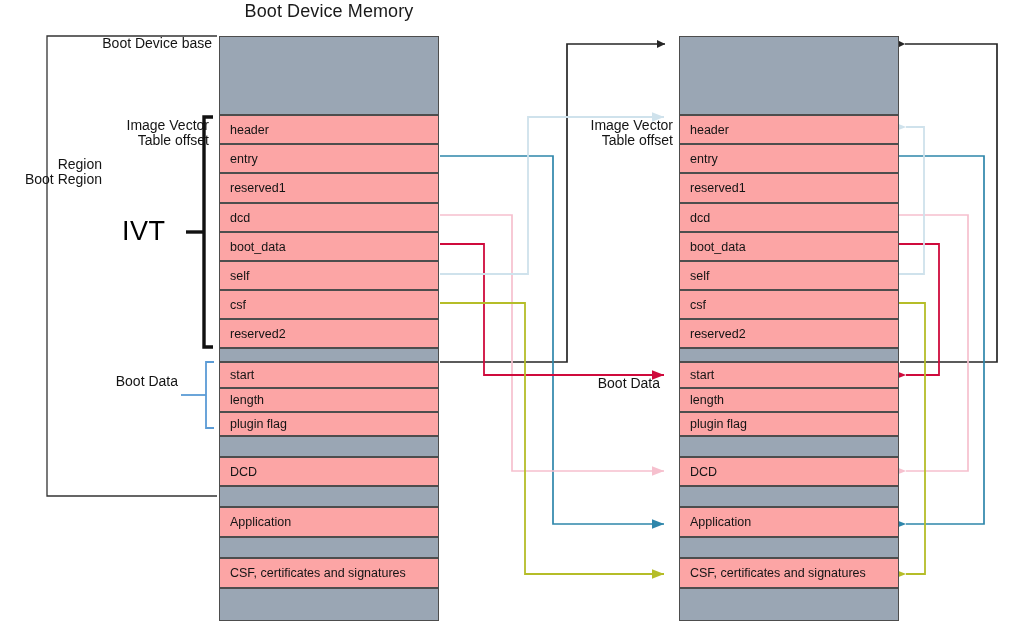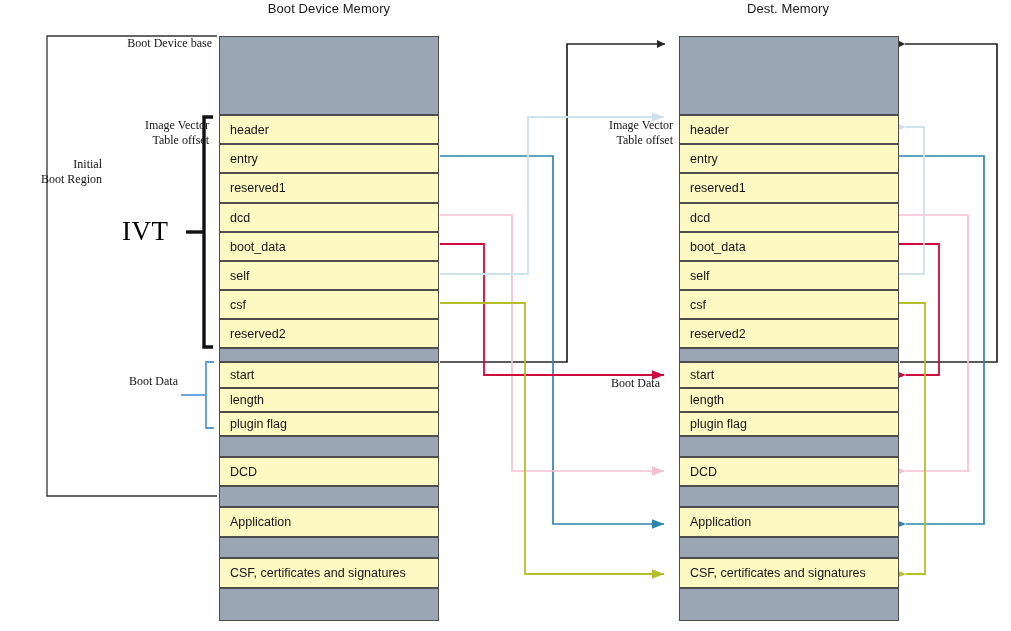--- a/index.html
+++ b/index.html
@@ -1,41 +1,40 @@
 <!DOCTYPE html>
 <html><head>
 <meta charset="utf-8">
 <style>
   html,body{margin:0;padding:0;background:#ffffff;}
   body{width:1011px;height:631px;position:relative;overflow:hidden;
        font-family:"Liberation Sans","DejaVu Sans",sans-serif;color:#1a1a1a;}
   .stage{position:absolute;left:0;top:0;width:1011px;height:631px;}
   svg.layer{position:absolute;left:0;top:0;width:1011px;height:631px;overflow:visible;}
-  .col-title{position:absolute;font-size:13px;color:#1a1a1a;text-align:center;
+  .col-title{position:absolute;font-size:18px;color:#1a1a1a;text-align:center;
              white-space:nowrap;letter-spacing:.1px;}
   .memcol{position:absolute;width:220px;}
   .row{position:absolute;left:0;width:220px;box-sizing:border-box;
-       border:1.6px solid #4d4d4d;background:#fef9c3;}
+       border:1.6px solid #4d4d4d;background:#fca5a5;}
   .row.gray{background:#9aa6b4;border-color:#4d4d4d;}
   .row .lbl{position:absolute;left:10px;top:50%;transform:translateY(-50%);
             font-size:12.5px;white-space:nowrap;color:#141414;}
-  .free-label{position:absolute;font-size:12px;white-space:nowrap;color:#141414;
-              line-height:15px;font-family:Liberation Serif, serif;}
+  .free-label{position:absolute;font-size:14px;white-space:nowrap;color:#141414;
+              line-height:15px;}
   .big-ivt{position:absolute;font-size:27px;color:#000;letter-spacing:.5px;
-           font-family:Liberation Serif, serif;}
+           font-family:Liberation Sans, sans-serif;}
   .tcenter{text-align:right;}
   .tright{text-align:right;}
 </style>
 </head>
 <body>
 
 <div class="stage">
 
   <div class="col-title" style="left:219px;top:1px;width:220px;">Boot Device Memory</div>
-  <div class="col-title" style="left:678px;top:1px;width:220px;">Dest. Memory</div>
 
   <svg class="layer" viewBox="0 0 1011 631">
     <defs>
       <marker id="ah-black" markerWidth="9" markerHeight="9" refX="8.4" refY="4.5" orient="auto" markerUnits="userSpaceOnUse">
         <path d="M0,0.4 L8.6,4.5 L0,8.6 Z" fill="#262626"></path>
       </marker>
       <marker id="ah-black-l" markerWidth="9" markerHeight="9" refX="0.6" refY="4.5" orient="auto" markerUnits="userSpaceOnUse">
         <path d="M9,0.4 L0.4,4.5 L9,8.6 Z" fill="#262626"></path>
       </marker>
       <marker id="ah-entry" markerWidth="13" markerHeight="11" refX="12.4" refY="5.5" orient="auto" markerUnits="userSpaceOnUse">
@@ -196,21 +195,21 @@
       <div class="row gray" style="top: 501px; height: 21px;"></div>
       <div class="row" style="top: 522px; height: 30px;">
         <span class="lbl">CSF, certificates and signatures</span>
       </div>
       <div class="row gray" style="top: 552px; height: 33px;"></div>
     </div>
 
   <div class="free-label tright" style="left:57px;top:36px;width:155px;">Boot Device base</div>
 
   <div class="free-label tcenter" style="left:6px;top:157px;width:96px;">
-    <span>Initial</span><br>
+    <span>Region</span><br>
     <span>Boot Region</span>
   </div>
 
   <div class="free-label tcenter" style="left:109px;top:118px;width:100px;">
     <span>Image Vector</span><br>
     <span>Table offset</span>
   </div>
 
   <div class="big-ivt" style="left:122px;top:216px;">IVT</div>
 

